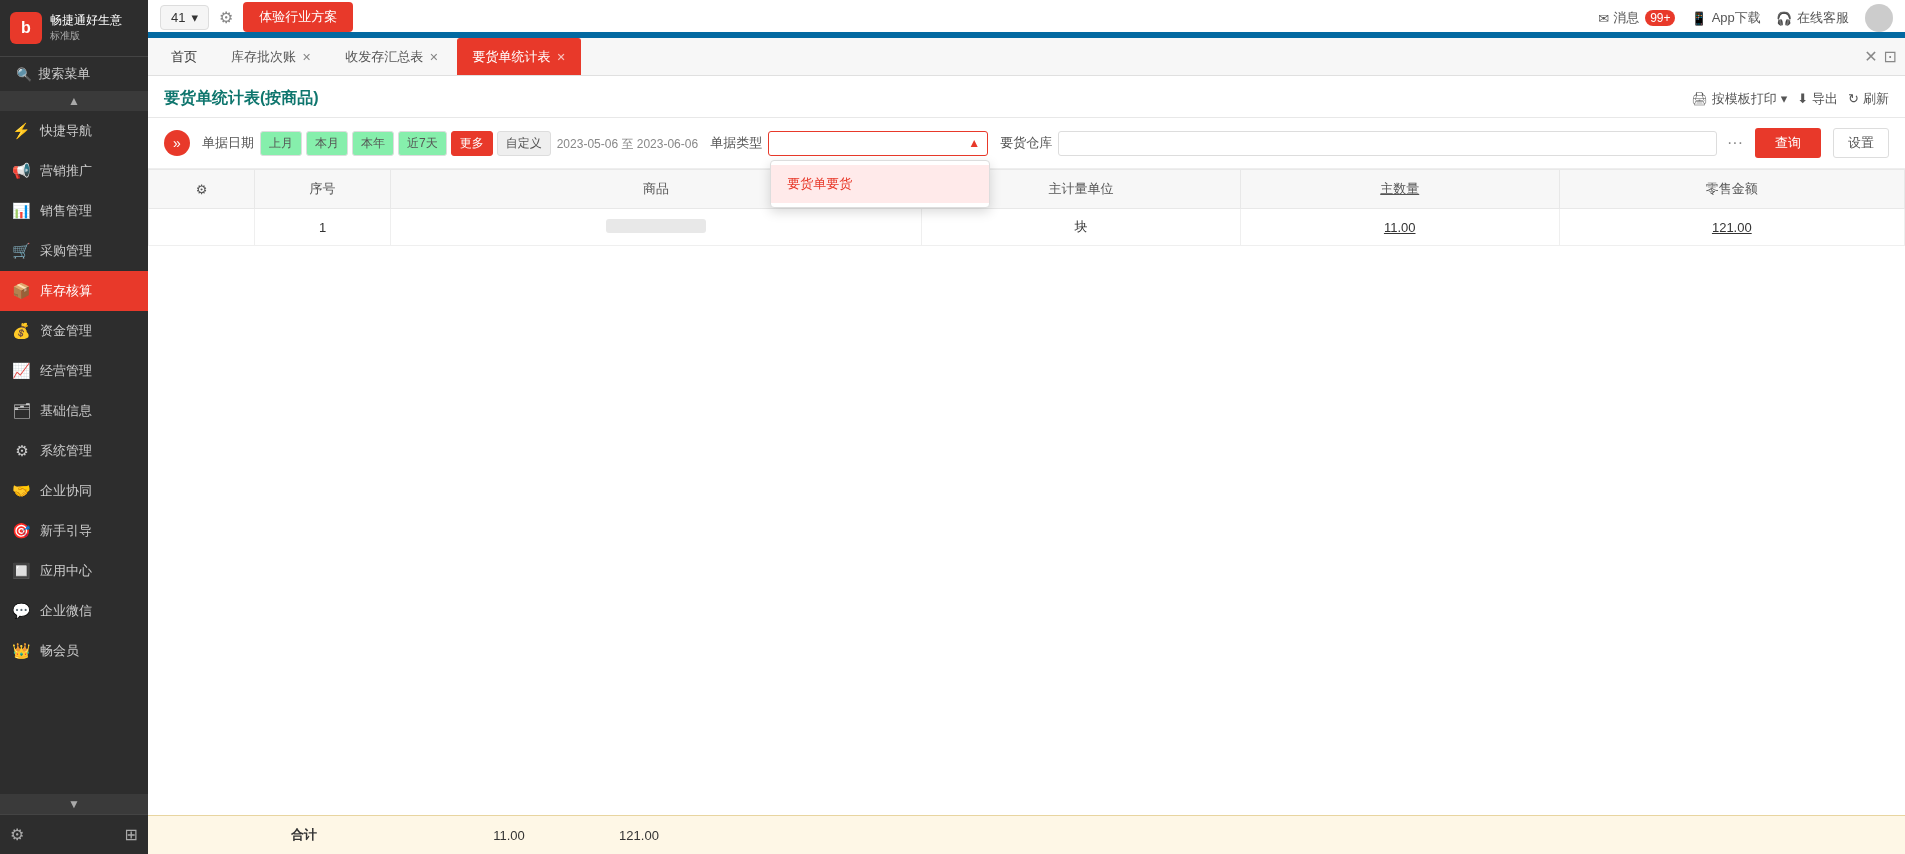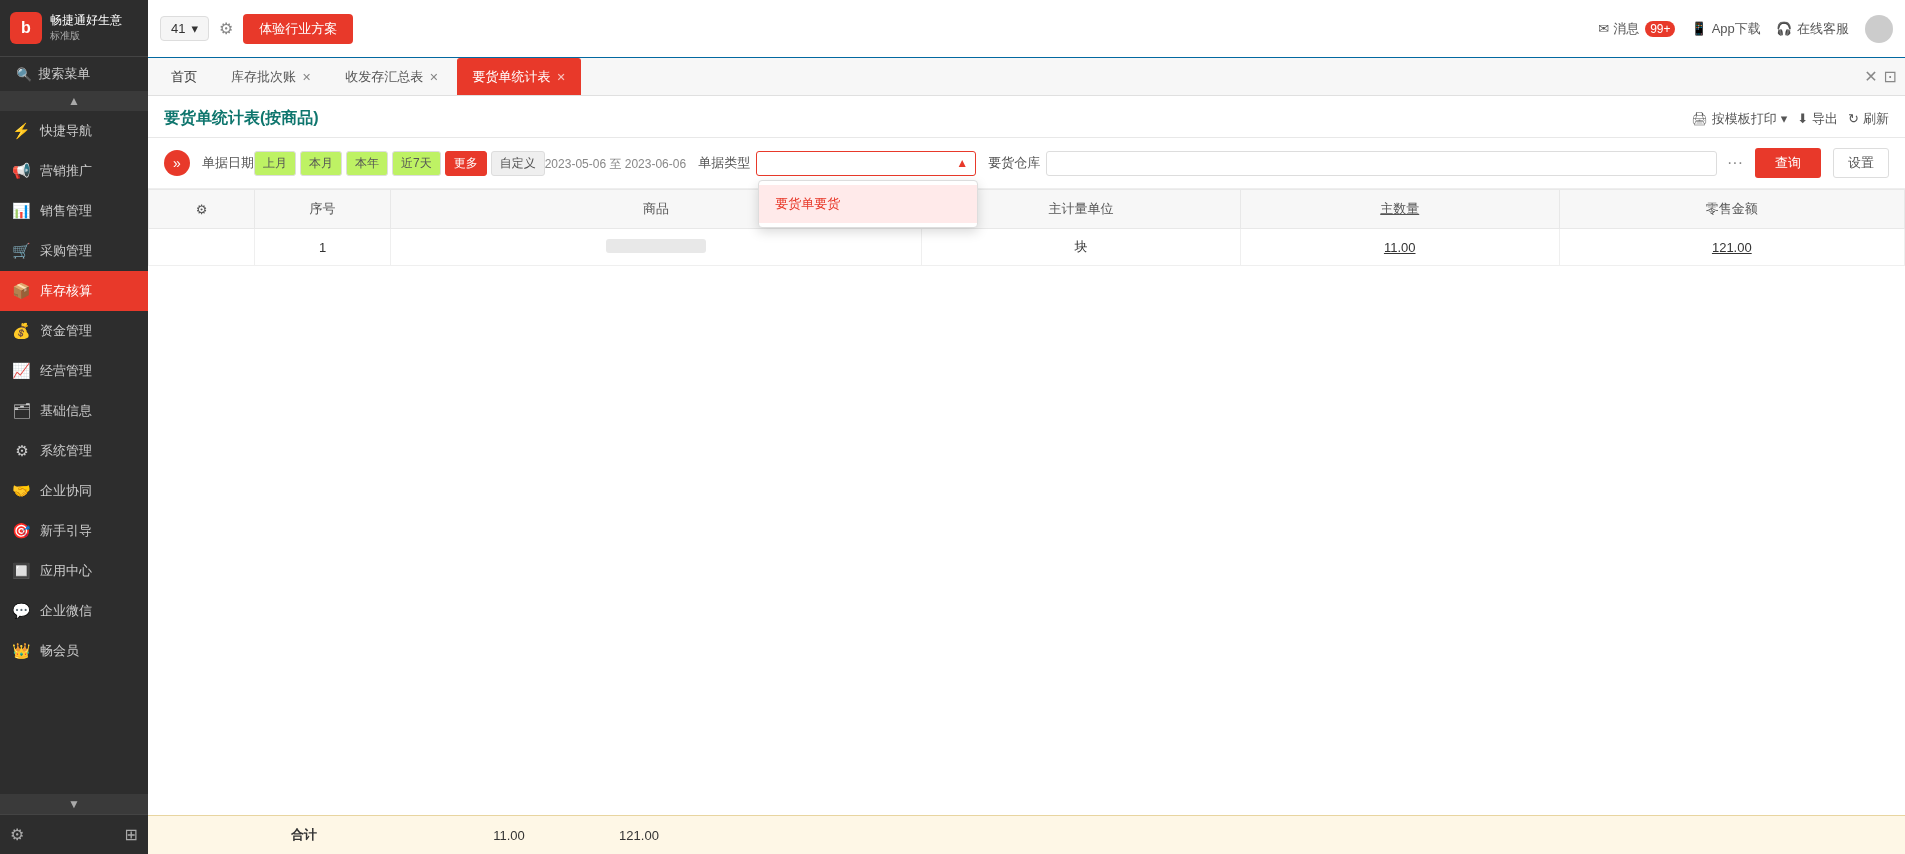--- a/index.html
+++ b/index.html
@@ -92,25 +92,25 @@
       flex: 1;
       display: flex;
       flex-direction: column;
       height: 100%;
       overflow: hidden;
     }
 
     
     .topbar {
       background: #fff;
-      height: 58px;
-      display: flex;
-      align-items: center;
+      height: 38px;
+      display: flex;
+      align-items: flex-end;
       padding: 0 12px;
-      border-bottom: 1px solid #0369a1;
+      border-bottom: 6px solid #0369a1;
       justify-content: space-between;
       flex-shrink: 0;
     }
     .topbar-left { display: flex; align-items: center; gap: 10px; }
     .topbar-id {
       background: #f5f5f5;
       border: 1px solid #ddd;
       border-radius: 4px;
       padding: 4px 10px;
       font-size: 13px;
@@ -219,32 +219,32 @@
       border-radius: 50%;
       display: flex;
       align-items: center;
       justify-content: center;
       color: white;
       cursor: pointer;
       font-size: 14px;
       flex-shrink: 0;
     }
 
-    .filter-group { display: flex; align-items: center; }
+    .filter-group { display: flex; align-items: center; gap: 6px; }
     .filter-label { color: #555; font-size: 13px; white-space: nowrap; }
 
     .date-btns { display: flex; gap: 4px; }
     .date-btn {
       padding: 3px 8px;
       border: 1px solid #ddd;
       border-radius: 3px;
       font-size: 12px;
       color: #555;
       cursor: pointer;
-      background: #bef264;
+      background: #86efac;
     }
     .date-btn.more-btn {
       background: #e8392a;
       color: white;
       border-color: #e8392a;
     }
     .date-range { font-size: 12px; color: #888; margin-top: 2px; }
     .custom-btn {
       padding: 3px 8px;
       border: 1px solid #ddd;

